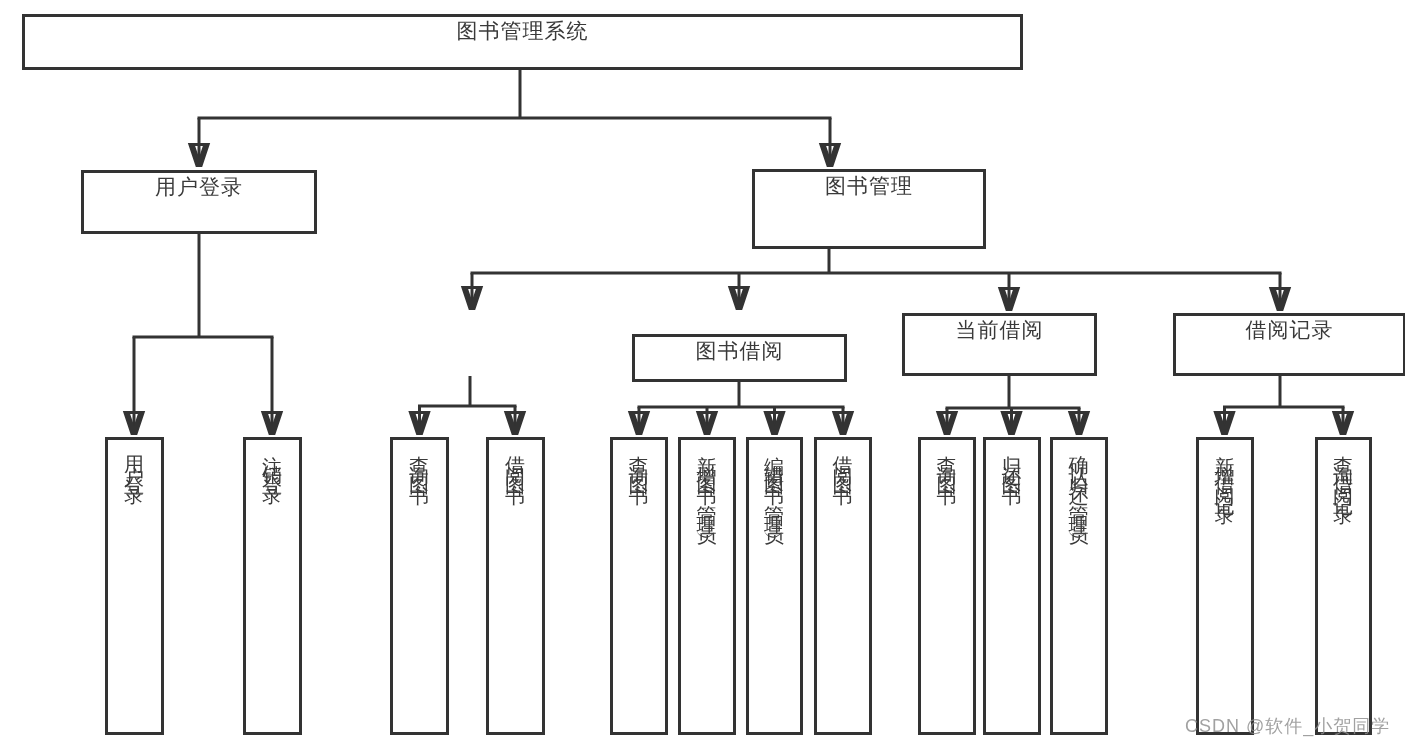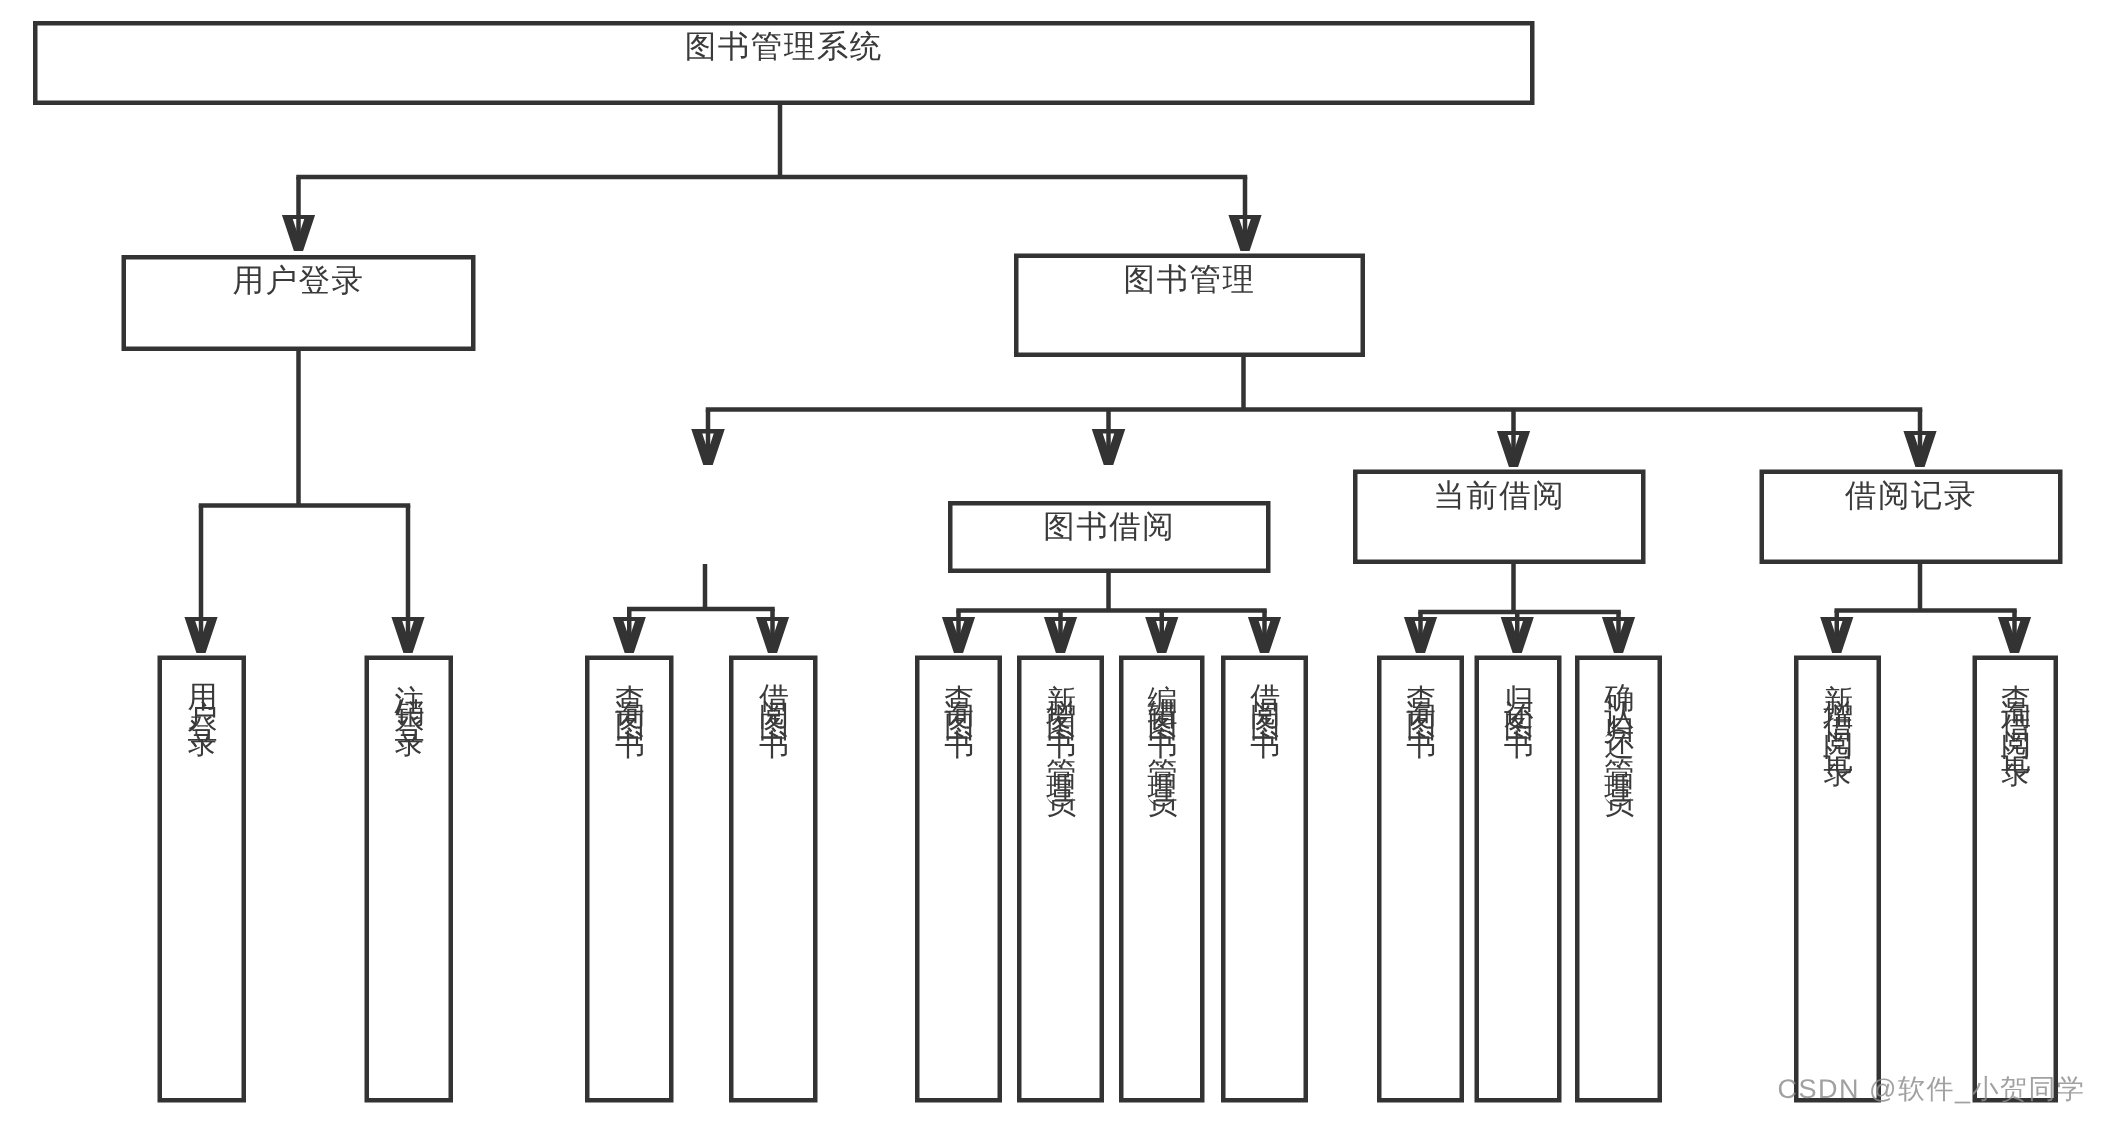--- a/index.html
+++ b/index.html
@@ -113,31 +113,31 @@
     <path d="M1343 407 V431" marker-end="url(#arrow)"></path>
   </svg>
 
   <div class="box h" style="left:22px; top:14px; width:1001px; height:56px;">
     <span>图书管理系统</span>
   </div>
 
   <div class="box h" style="left:81px; top:170px; width:236px; height:64px;">
     <span>用户登录</span>
   </div>
-  <div class="box h" style="left:676px; top:169px; width:234px; height:69px;">
+  <div class="box h" style="left:752px; top:169px; width:234px; height:80px;">
     <span>图书管理</span>
   </div>
 
   <div class="box h" style="left:632px; top:312px; width:215px; height:48px;margin-top:22px;">
     <span>图书借阅</span>
   </div>
   <div class="box h" style="left:902px; top:313px; width:195px; height:63px;">
     <span>当前借阅</span>
   </div>
-  <div class="box h" style="left:1173px; top:313px; width:202px; height:63px;">
+  <div class="box h" style="left:1173px; top:313px; width:233px; height:63px;">
     <span>借阅记录</span>
   </div>
 
   <div class="box v" style="left:105px; top:437px; width:59px; height:298px;">
     <span>用户登录</span>
   </div>
   <div class="box v" style="left:243px; top:437px; width:59px; height:298px;">
     <span>注销登录</span>
   </div>
 

